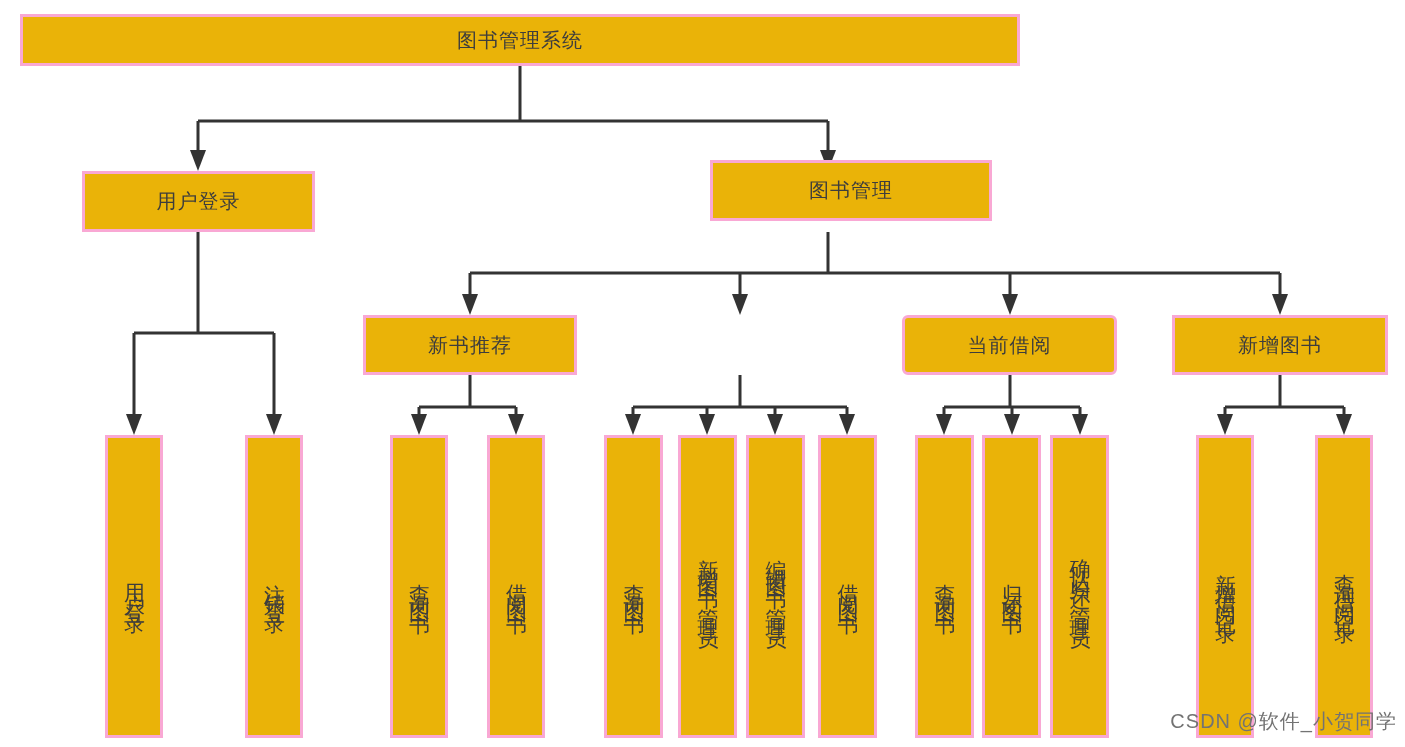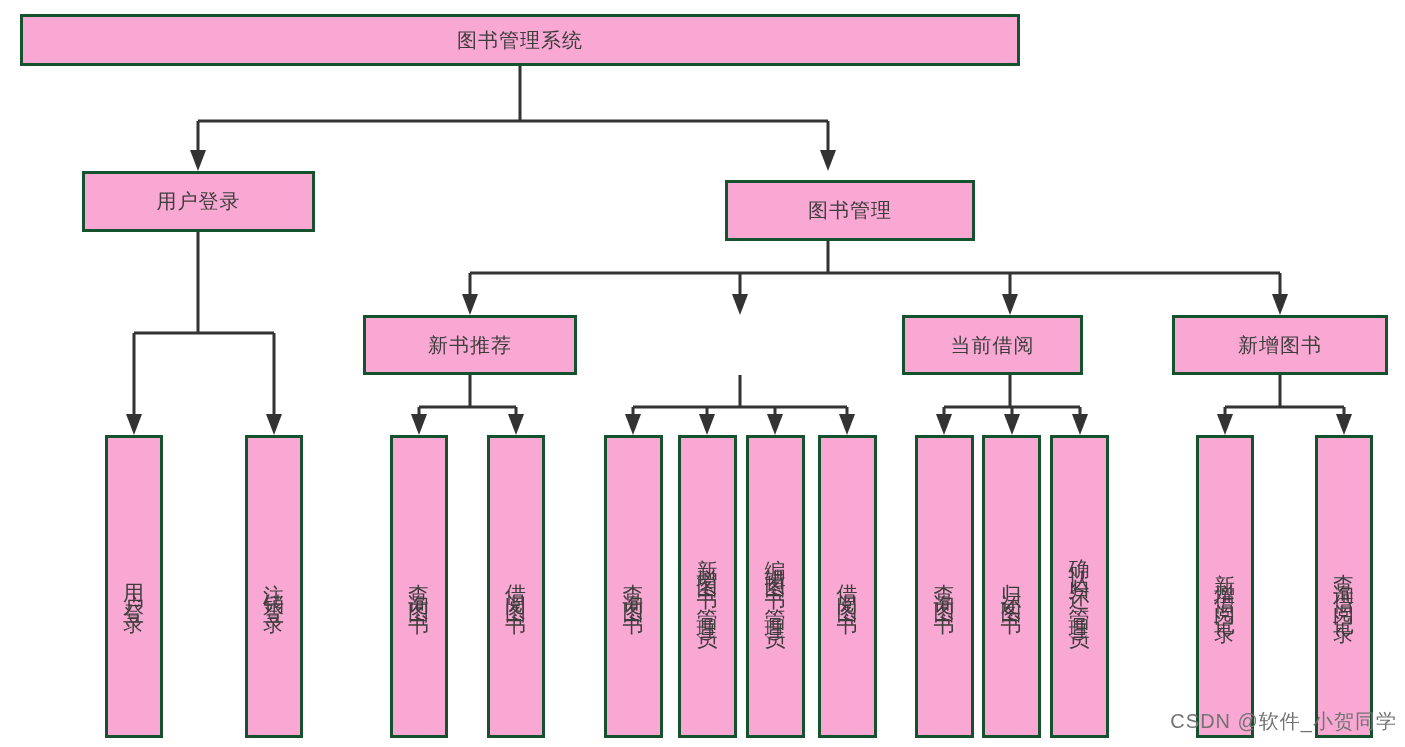--- a/index.html
+++ b/index.html
@@ -14,26 +14,27 @@
   }
   #connectors {
     position: absolute;
     left: 0; top: 0;
     width: 1405px; height: 747px;
     z-index: 1;
   }
   .node {
     position: absolute;
     box-sizing: border-box;
-    background: #f9a8d4;
-    border: 3px solid #14532d;
+    background: #eab308;
+    border: 3px solid #f9a8d4;
     display: flex;
     align-items: center;
     justify-content: center;
     z-index: 2;
+    font-family: Liberation Serif, serif;
   }
   .hbox .label {
     font-size: 20px;
     letter-spacing: 1px;
     white-space: nowrap;
   }
   .vbox { top: 435px; height: 303px; }
   .vbox .label {
     writing-mode: vertical-lr;
     text-orientation: mixed;
@@ -101,28 +102,28 @@
     </g>
   </svg>
 
   <div class="node hbox" style="left:20px; top:14px; width:1000px; height:52px;">
     <span class="label">图书管理系统</span>
   </div>
 
   <div class="node hbox" style="left:82px; top:171px; width:233px; height:61px;">
     <span class="label">用户登录</span>
   </div>
-  <div class="node hbox" style="left:710px; top:180px; width:250px; height:61px;margin-left:15px;">
+  <div class="node hbox" style="left:710px; top:160px; width:282px; height:61px;">
     <span class="label">图书管理</span>
   </div>
 
   <div class="node hbox" style="left:363px; top:315px; width:214px; height:60px;">
     <span class="label">新书推荐</span>
   </div>
-  <div class="node hbox" style="left:902px; top:315px; width:181px; height:60px;">
+  <div class="node hbox" style="left:902px; top:315px; width:215px; height:60px;border-radius:6px;">
     <span class="label">当前借阅</span>
   </div>
   <div class="node hbox" style="left:1172px; top:315px; width:216px; height:60px;">
     <span class="label">新增图书</span>
   </div>
 
   <div class="node vbox" style="left:105px; width:58px;">
     <span class="label">用户登录</span>
   </div>
   <div class="node vbox" style="left:245px; width:58px;">

